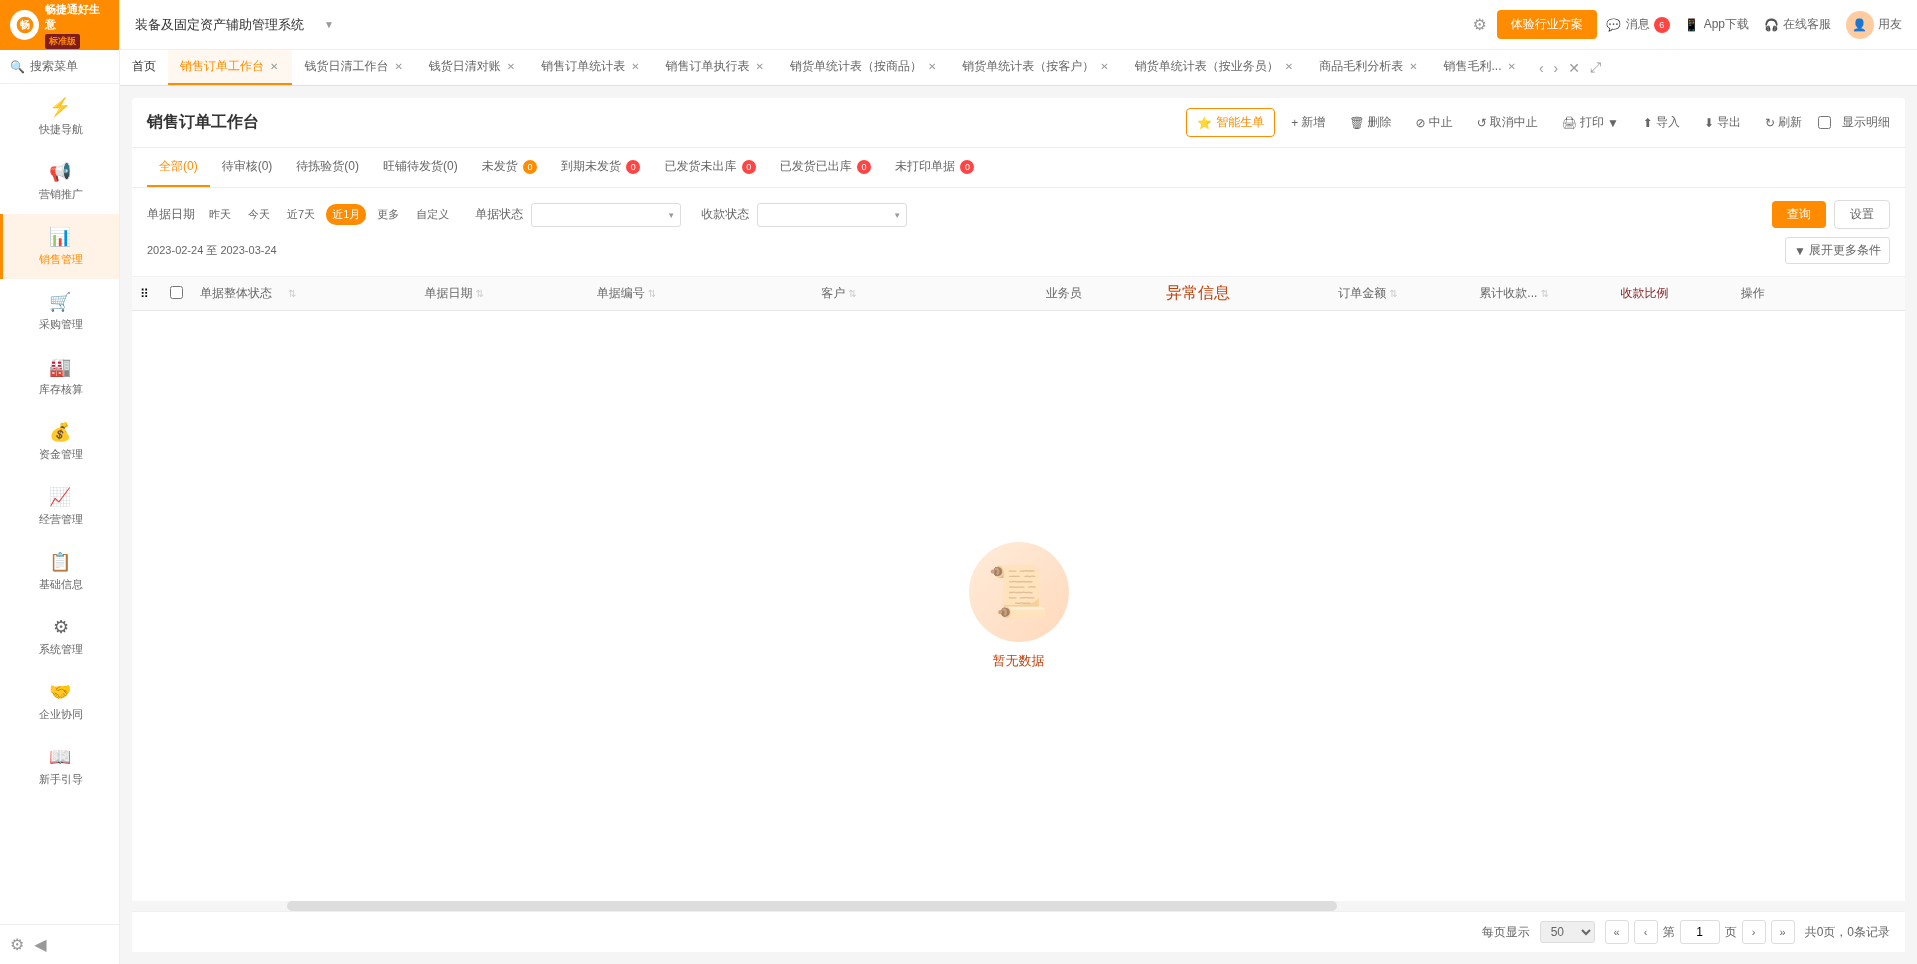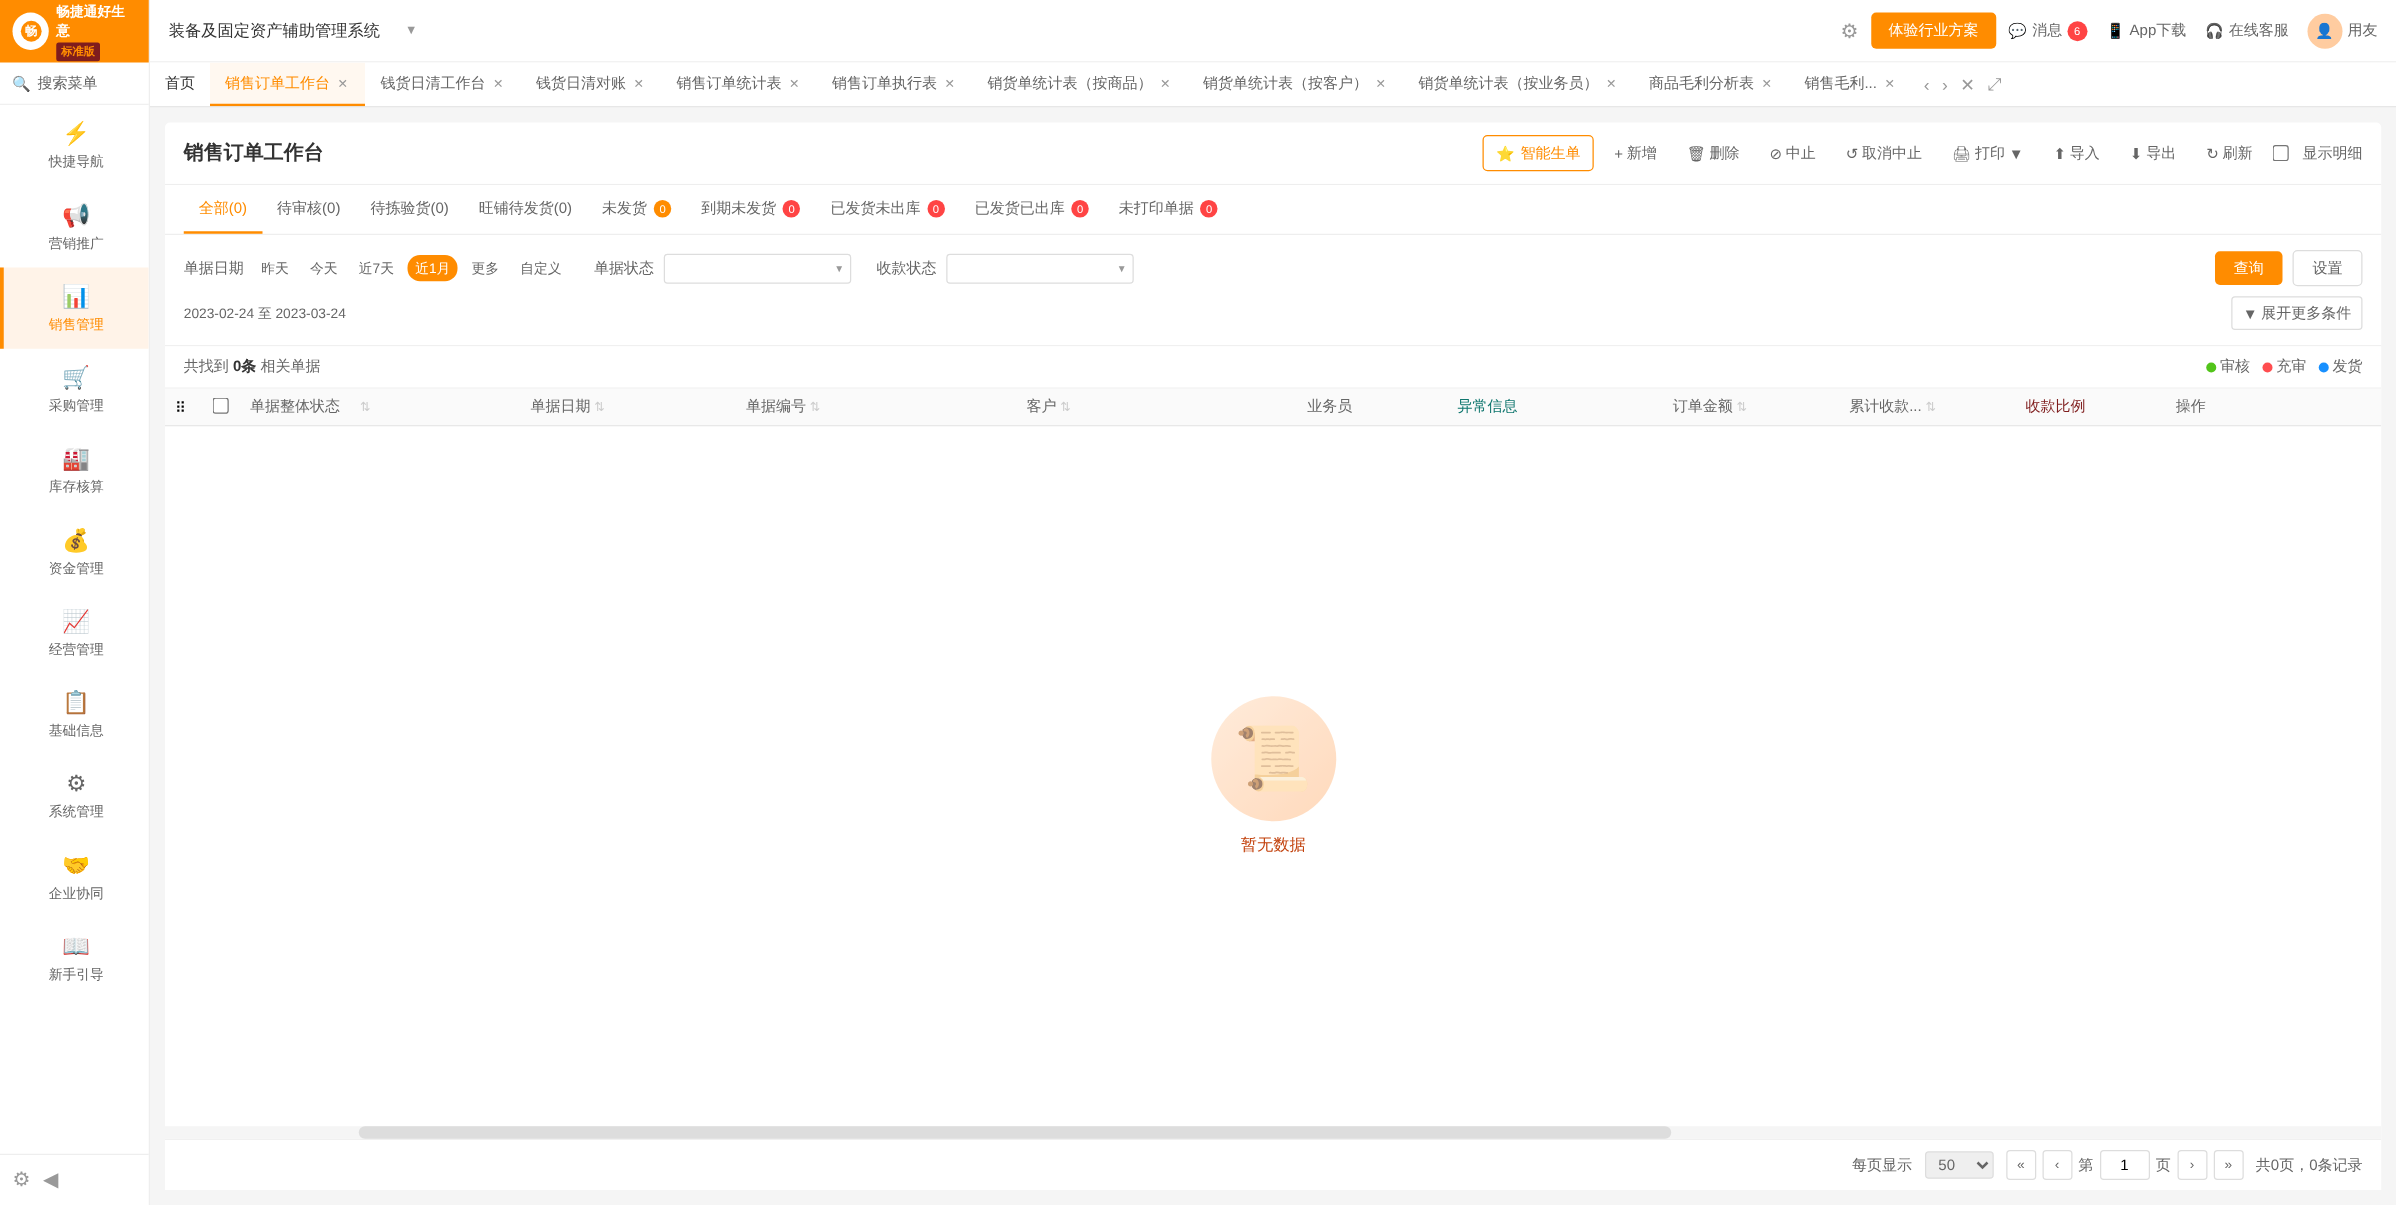--- a/index.html
+++ b/index.html
@@ -374,39 +374,20 @@
       <div style="margin-top:8px; display: flex; align-items: center; gap: 20px;">
         <span class="date-input">2023-02-24 至 2023-03-24</span>
         <div class="expand-btn">
           <span>▼</span>
           <span>展开更多条件</span>
         </div>
       </div>
     </div>
 
     <div class="table-area">
-      <div class="table-summary">
-        <div class="table-summary-left">
-          <span>共找到 </span><strong>0条</strong><span> 相关单据</span>
-        </div>
-        <div class="table-summary-right">
-          <span class="action-btn">
-            <span class="dot dot-audit"></span>
-            <span>审核</span>
-          </span>
-          <span class="action-btn">
-            <span class="dot dot-revoke"></span>
-            <span>充审</span>
-          </span>
-          <span class="action-btn">
-            <span class="dot dot-ship"></span>
-            <span>发货</span>
-          </span>
-        </div>
-      </div>
 
       <div style="background:#fafafa; border-bottom: 1px solid #e8e8e8; display: flex; align-items: center; padding: 6px 0; min-width: 900px;">
         <div style="width:30px; padding: 0 8px;">⠿</div>
         <div style="width:30px; padding: 0 8px;">
           <input type="checkbox" style="">
         </div>
         <div style="flex:2; padding: 0 8px; color:#666; font-size:12px; display:flex; align-items:center; gap:16px;">
           <span>单据整体状态</span>
           <span style="color:#ccc; font-size:10px; cursor:pointer;">⇅</span>
         </div>
@@ -418,21 +399,21 @@
           <span>单据编号</span>
           <span style="color:#ccc; font-size:10px; cursor:pointer;">⇅</span>
         </div>
         <div style="flex:2; padding: 0 8px; color:#666; font-size:12px; display:flex; align-items:center; gap:3px;">
           <span>客户</span>
           <span style="color:#ccc; font-size:10px; cursor:pointer;">⇅</span>
         </div>
         <div style="flex:1; padding: 0 8px; color:#666; font-size:12px;">
           <span>业务员</span>
         </div>
-        <div style="flex:1.5; padding: 0 8px; color:#0f766e; font-size:12px;">
+        <div style="flex:1.5; padding: 0 8px; color:#c2410c; font-size:16px;">
           <span>异常信息</span>
         </div>
         <div style="flex:1.2; padding: 0 8px; color:#666; font-size:12px; display:flex; align-items:center; gap:3px;">
           <span>订单金额</span>
           <span style="color:#ccc; font-size:10px; cursor:pointer;">⇅</span>
         </div>
         <div style="flex:1.2; padding: 0 8px; color:#666; font-size:12px; display:flex; align-items:center; gap:3px;">
           <span>累计收款...</span>
           <span style="color:#ccc; font-size:10px; cursor:pointer;">⇅</span>
         </div>

